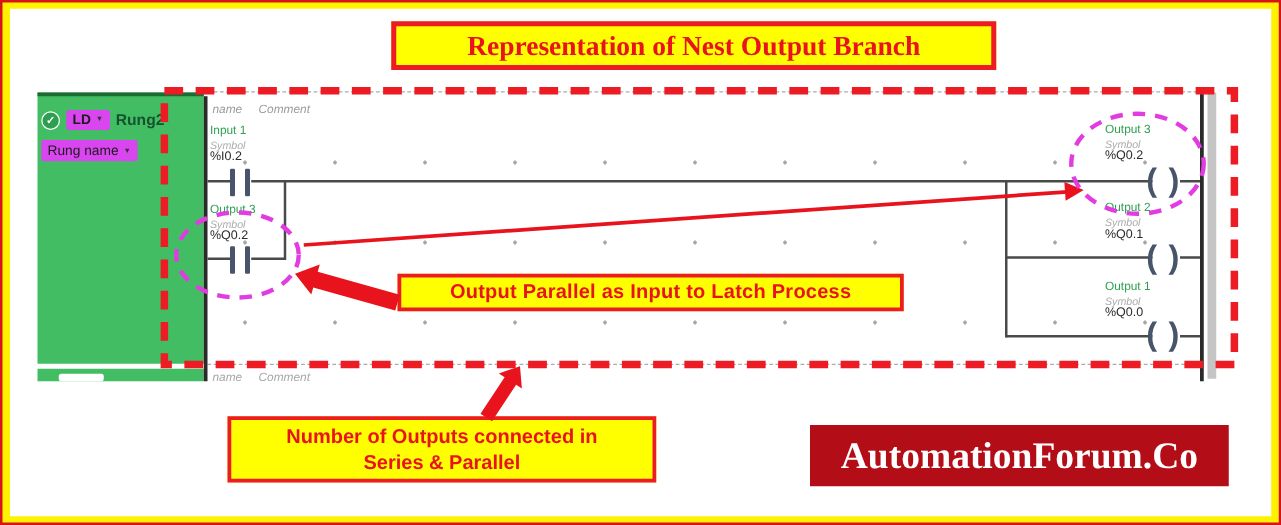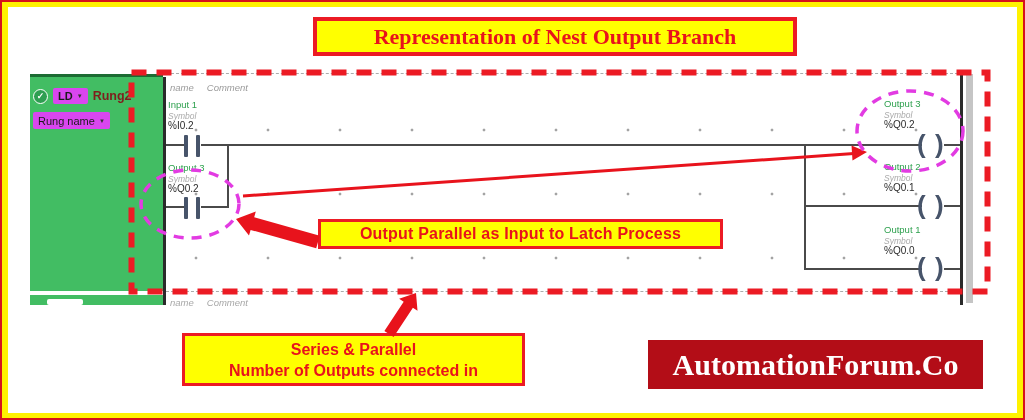--- a/index.html
+++ b/index.html
@@ -12,21 +12,21 @@
   
   .green-panel{background:#42BD63;}
   .panel-topline{background:#1C6B33;}
   .panel-row{display:flex;align-items:center;gap:5px;}
   .check-circle{width:13px;height:13px;border-radius:50%;background:#2E9F51;border:1px solid #ffffff;
     color:#ffffff;font-size:9px;font-weight:bold;display:flex;align-items:center;justify-content:center;}
   .mini-btn{background:#d946ef;border-radius:2px;height:16px;display:inline-flex;align-items:center;
     gap:4px;padding:0 5px;font-size:11px;color:#1b1b1b;font-weight:bold;}
   .mini-btn .caret{font-size:6px;color:#333;}
   .mini-btn.normal{font-weight:normal;height:17px;}
-  .rung-title{font-size:12.5px;font-weight:bold;color:#7f1d1d;}
+  .rung-title{font-size:12.5px;font-weight:bold;color:#14532d;}
 
   
   .ladder{background-image:radial-gradient(circle,#A3A3A3 1.2px,transparent 1.7px);
           background-size:72px 64px;background-position:66px 21px;}
   .rail{background:#2A2A2A;}
   .scrollbar{background:#C5C5C5;}
   .wire{background:#4A4A4A;}
   .cbar{background:#47546A;border-radius:1px;}
   .gray-dash{border-top:1px dashed #ABABAB;height:0;}
 
@@ -141,22 +141,22 @@
     <div class="ad">%Q0.0</div>
   </div>
 
   <div class="banner serif abs z20" style="left:313px;top:17px;width:484px;height:39px;">
     <span>Representation of Nest Output Branch</span>
   </div>
   <div class="banner sans1 abs z20" style="left:318px;top:219px;width:405px;height:30px;">
     <span>Output Parallel as Input to Latch Process</span>
   </div>
   <div class="banner sans2 abs z20" style="left:182px;top:333px;width:343px;height:53px;flex-direction:column;">
+    <span>Number of Outputs connected in</span>
     <span>Series &amp; Parallel</span>
-    <span>Number of Outputs connected in</span>
   </div>
   <div class="logo-box abs z20" style="left:648px;top:340px;width:335px;height:49px;">
     <span>AutomationForum.Co</span>
   </div>
 
   <svg class="overlay" width="1025" height="420" viewBox="0 0 1025 420">
     <rect x="131.5" y="72.5" width="856" height="219" fill="none" stroke="#EC1B24" stroke-width="6" stroke-dasharray="15 10"></rect>
     <line x1="243" y1="196" x2="854" y2="153.5" stroke="#E8131C" stroke-width="3"></line>
     <polygon points="867,152 852.5,160.5 851.5,145.5" fill="#E8131C"></polygon>
     <ellipse cx="190" cy="204" rx="49" ry="34" fill="none" stroke="#E23BE2" stroke-width="3.5" stroke-dasharray="10 8"></ellipse>

